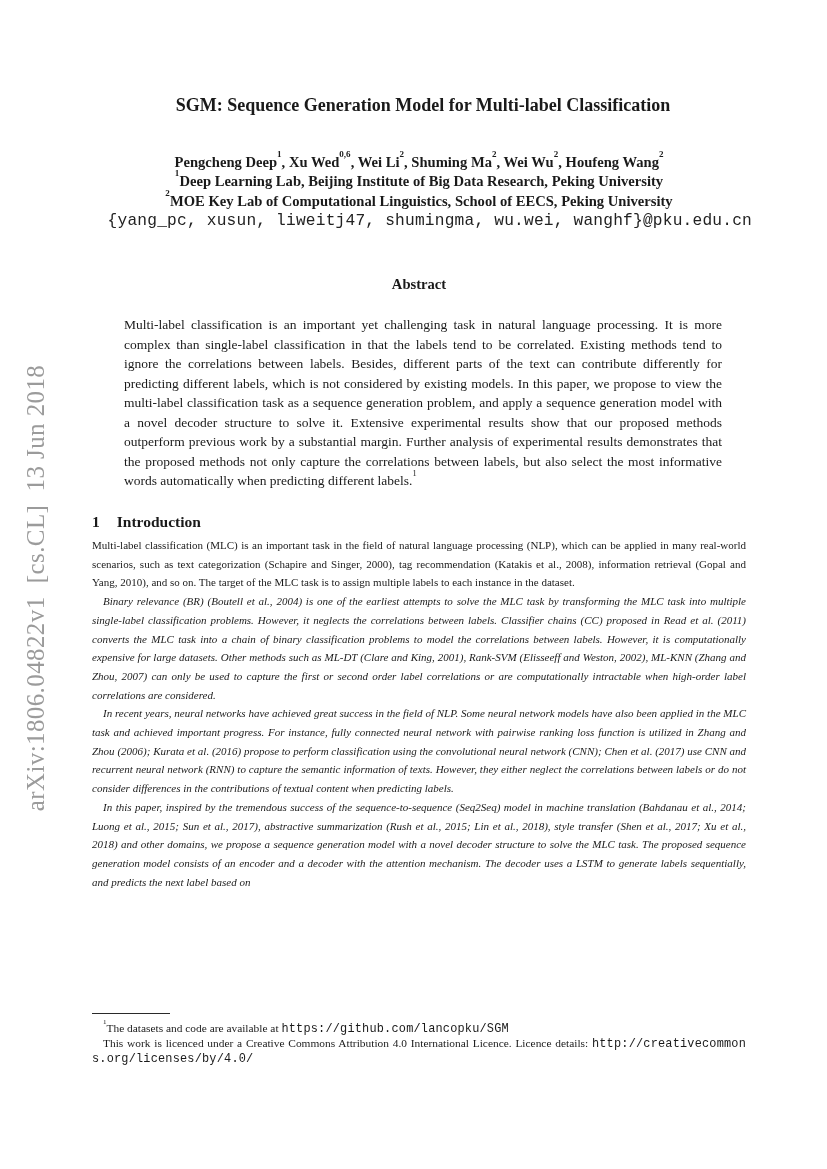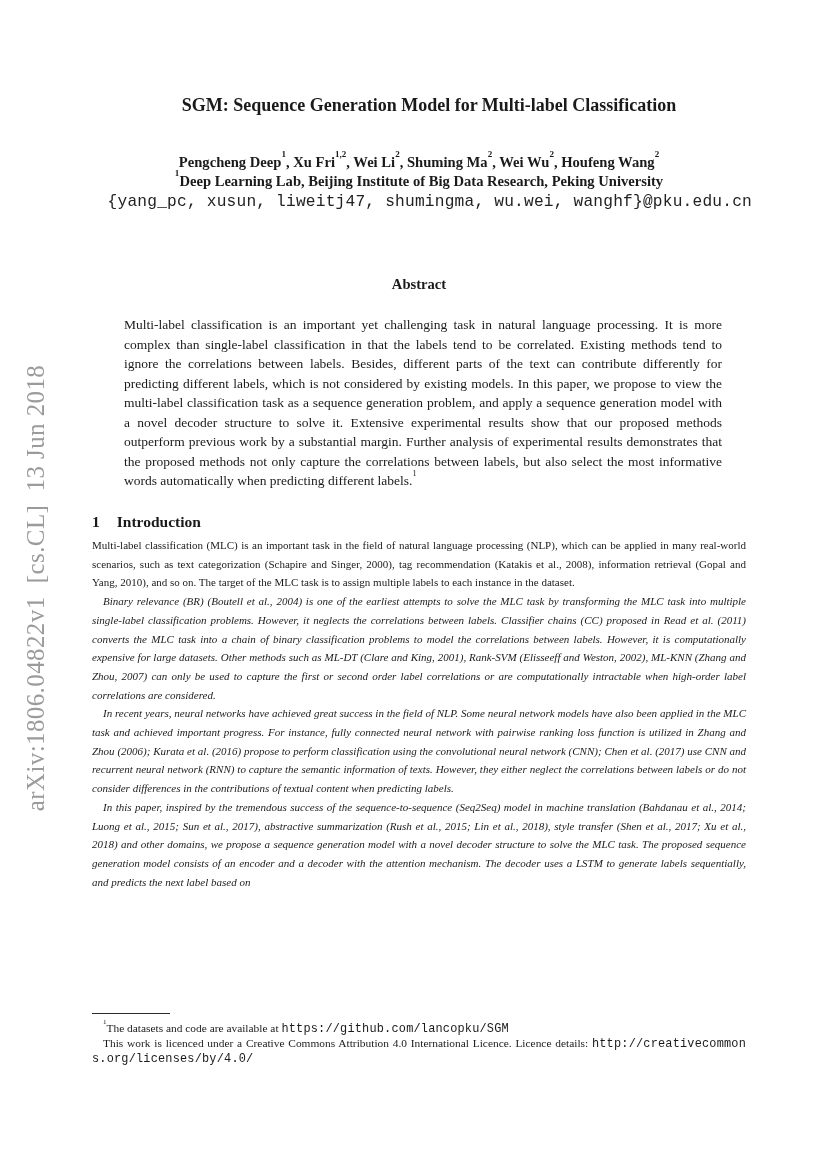--- a/index.html
+++ b/index.html
@@ -17,21 +17,21 @@
     left:36px; top:588px;
     transform:translate(-50%,-50%) rotate(-90deg);
     white-space:pre;
     font-size:25px;
     color:#9b9b9b;
     letter-spacing:0.4px;
   }
   .content { position:absolute; left:92px; top:0; width:654px; }
 
   .title {
-    position:absolute; top:95px; left:10px; width:100%;
+    position:absolute; top:95px; left:4px; width:100%;
     margin:0; text-align:center;
     font-size:18px; font-weight:bold;
   }
   .authors-block { position:absolute; top:152px; left:-6px; width:666px; text-align:center; }
   .authors-line { font-size:14.6px; font-weight:bold; line-height:20px; }
   .affil-line { font-size:14.6px; line-height:19.5px;font-weight:bold; }
   .email-line {
     font-family:"Liberation Mono","DejaVu Sans Mono",monospace;
     font-size:16.2px; line-height:20px; letter-spacing:0.2px; color:#222;text-align:right;
   }
@@ -76,23 +76,24 @@
 
 <div class="page" style="color: rgb(26, 26, 26);">
 
   <div class="watermark" style="color: rgb(155, 155, 155);">arXiv:1806.04822v1  [cs.CL]  13 Jun 2018</div>
 
   <div class="content">
 
     <h1 class="title">SGM: Sequence Generation Model for Multi-label Classification</h1>
 
     <div class="authors-block">
-      <div class="authors-line" id="authors-line"><span>Pengcheng Deep</span><sup class="s">1</sup>, <span>Xu Fri</span><sup class="s">1,2</sup>, <span>Wei Li</span><sup class="s">2</sup>, <span>Shuming Ma</span><sup class="s">2</sup>, <span>Wei Wu</span><sup class="s">2</sup>, <span>Houfeng Wang</span><sup class="s">2</sup></div>
+      <div class="authors-line" id="authors-line"><span>Pengcheng Deep</span><sup class="s">1</sup>, <span>Xu Wed</span><sup class="s">0,6</sup>, <span>Wei Li</span><sup class="s">2</sup>, <span>Shuming Ma</span><sup class="s">2</sup>, <span>Wei Wu</span><sup class="s">2</sup>, <span>Houfeng Wang</span><sup class="s">2</sup></div>
       <div id="affil-lines">
           <div class="affil-line"><sup class="s">1</sup>Deep Learning Lab, Beijing Institute of Big Data Research, Peking University</div>
+          <div class="affil-line"><sup class="s">2</sup>MOE Key Lab of Computational Linguistics, School of EECS, Peking University</div>
         </div>
       <div class="email-line">{yang_pc, xusun, liweitj47, shumingma, wu.wei, wanghf}@pku.edu.cn</div>
     </div>
 
     <h2 class="abs-head">Abstract</h2>
 
     <p class="abstract"><span>Multi-label classification is an important yet challenging task in natural language processing. It is more complex than single-label classification in that the labels tend to be correlated. Existing methods tend to ignore the correlations between labels. Besides, different parts of the text can contribute differently for predicting different labels, which is not considered by existing models. In this paper, we propose to view the multi-label classification task as a sequence generation problem, and apply a sequence generation model with a novel decoder structure to solve it. Extensive experimental results show that our proposed methods outperform previous work by a substantial margin. Further analysis of experimental results demonstrates that the proposed methods not only capture the correlations between labels, but also select the most informative words automatically when predicting different labels.</span><sup class="s">1</sup></p>
 
     <h2 class="sec-head"><span class="sec-num">1</span><span>Introduction</span></h2>
 

